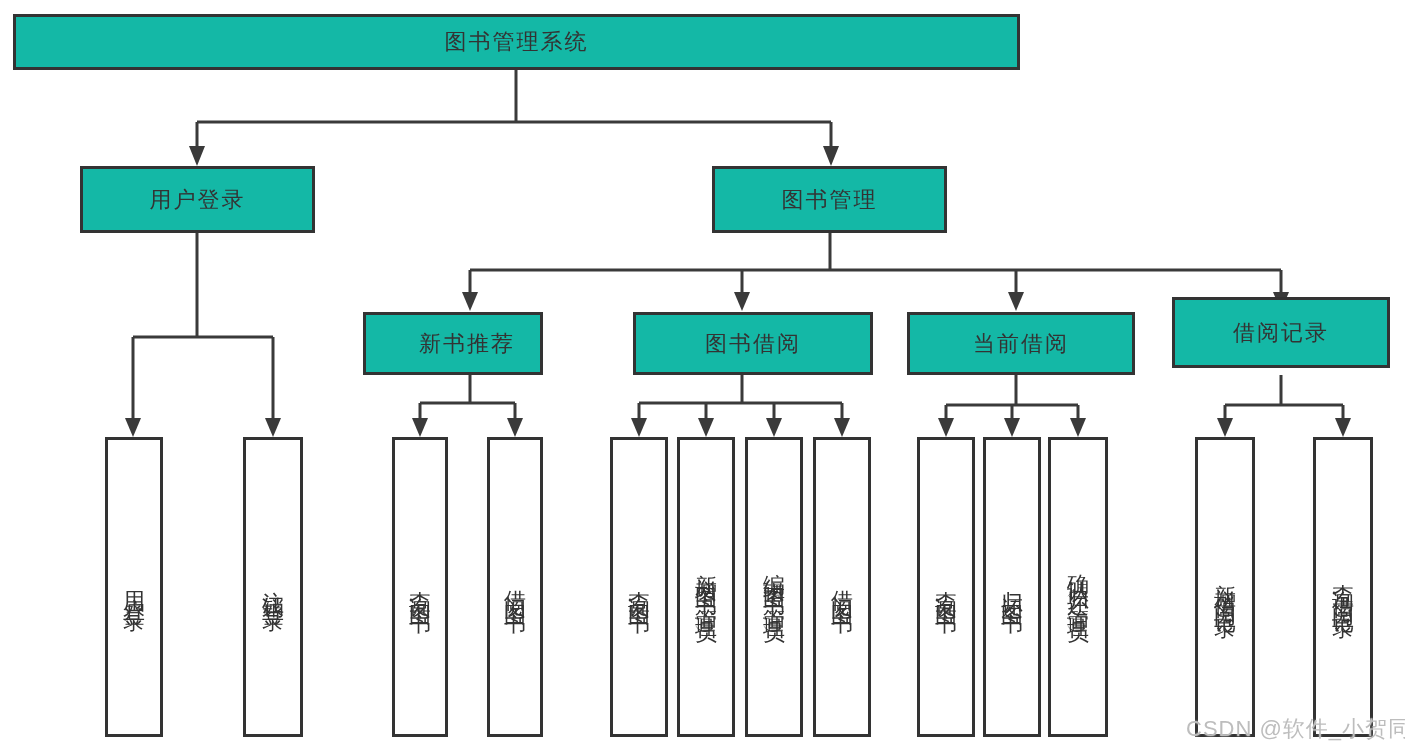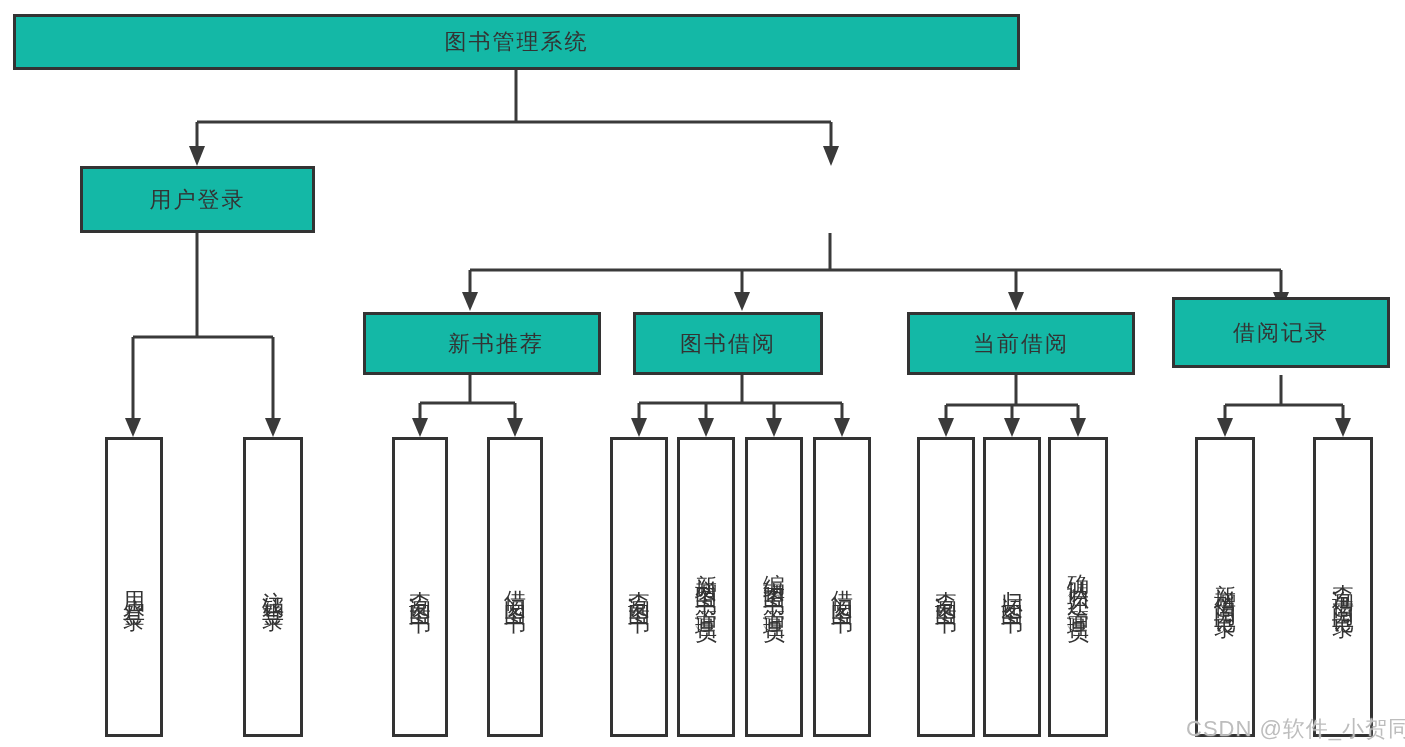--- a/index.html
+++ b/index.html
@@ -89,23 +89,24 @@
       <polygon points="1004,418 1020,418 1012,437"></polygon>
       <polygon points="1070,418 1086,418 1078,437"></polygon>
       <polygon points="1217,418 1233,418 1225,437"></polygon>
       <polygon points="1335,418 1351,418 1343,437"></polygon>
     </g>
   </svg>
 
   <div class="box" style="left:13px;top:14px;width:1007px;height:56px;">图书管理系统</div>
 
   <div class="box" style="left:80px;top:166px;width:235px;height:67px;">用户登录</div>
+  <div class="box" style="left:712px;top:166px;width:235px;height:67px;">图书管理</div>
 
-  <div class="box" style="left:363px;top:312px;width:238px;height:63px;padding-left:28px;">新书推荐</div>
-  <div class="box" style="left:633px;top:312px;width:190px;height:63px;">图书借阅</div>
+  <div class="box" style="left:363px;top:312px;width:180px;height:63px;padding-left:28px;">新书推荐</div>
+  <div class="box" style="left:633px;top:312px;width:240px;height:63px;">图书借阅</div>
   <div class="box" style="left:907px;top:312px;width:228px;height:63px;">当前借阅</div>
   <div class="box" style="left:1172px;top:297px;width:218px;height:71px;">借阅记录</div>
 
   <div class="vbox" style="left:105px;width:58px;">
     <span class="vtext">用户登录</span>
   </div>
   <div class="vbox" style="left:243px;width:60px;">
     <span class="vtext">注销登录</span>
   </div>
 

